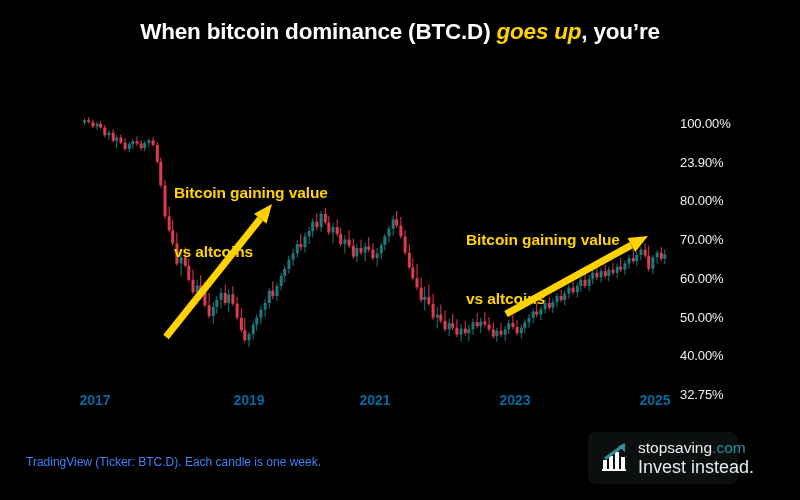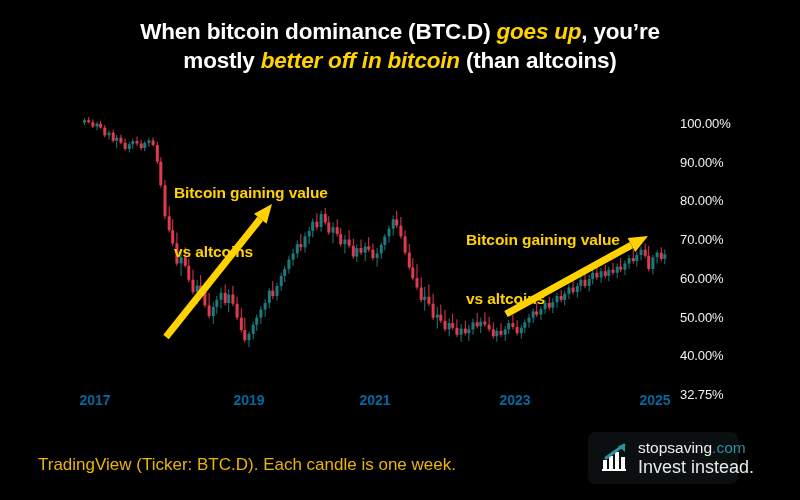--- a/index.html
+++ b/index.html
@@ -90,24 +90,24 @@
     line-height: 1.28;
     white-space: pre;
     letter-spacing: -0.1px;
     margin-left: 8px;
   }
   .annot span { display: block; }
 
   
   .footer-note {
     position: absolute;
-    left: 38px;
+    left: 26px;
     top: 455px;
-    font-size: 17px;
-    color: #eab308;
+    font-size: 12px;
+    color: #3b82f6;
     white-space: nowrap;
   }
   .logo-box {
     position: absolute;
     left: 588px;
     top: 432px;
     width: 150px;
     height: 52px;
     background: #0b0f10;
     border-radius: 7px;
@@ -124,21 +124,20 @@
   .logo-tld { color: #2f8f9c; }
   .logo-sub { font-size: 18px; color: #e4eaec; white-space: nowrap; }
 </style>
 </head>
 <body>
 
 <div id="root">
 
   <div class="title-block">
     <span class="title-line"><span>When bitcoin dominance (BTC.D) </span><span class="hl">goes up</span><span>, you’re</span></span>
-    <span class="title-line"><span>mostly </span><span class="hl">better off in bitcoin</span><span> (than altcoins)</span></span>
   </div>
 
   <div class="chart-wrap">
     <svg class="chart-svg" id="chart-svg" width="800" height="300" viewBox="0 0 800 300">
       <g id="candles">
           <line x1="84.49999999999363" x2="84.49999999999363" y1="30.324285714285722" y2="36.90571428571431" stroke="#1b7b7e" stroke-width="1"></line>
           <rect x="82.99999999999363" y="32.260000000000005" width="3" height="2.3228571428571314" fill="#1b7b7e"></rect>
           <line x1="88.70000000000573" x2="88.70000000000573" y1="29.162857142857163" y2="35.35714285714286" stroke="#e03a4e" stroke-width="1"></line>
           <rect x="87.20000000000573" y="32.260000000000005" width="3" height="1.9357142857142975" fill="#e03a4e"></rect>
           <line x1="92.90000000000191" x2="92.90000000000191" y1="31.48571428571428" y2="40.00285714285715" stroke="#e03a4e" stroke-width="1"></line>
@@ -434,21 +433,21 @@
           <line x1="166" y1="249" x2="260.24531839991204" y2="130.74879861143114" stroke="#ffd200" stroke-width="7" stroke-linecap="butt"></line>
           <polygon points="272.0,116.0 266.5,135.7 254.0,125.8" fill="#ffd200"></polygon>
           <line x1="506" y1="226" x2="631.4696547565478" y2="157.0800487956991" stroke="#ffd200" stroke-width="7" stroke-linecap="butt"></line>
           <polygon points="648.0,148.0 635.3,164.1 627.6,150.1" fill="#ffd200"></polygon>
         </g>
     </svg>
   </div>
 
   <div class="ylabels" id="ylabels">
       <div class="ylabel" style="top: 8px;">100.00%</div>
-      <div class="ylabel" style="top: 46.7143px;">90.00%</div>
+      <div class="ylabel" style="top: 46.7143px;">23.90%</div>
       <div class="ylabel" style="top: 85.4286px;">80.00%</div>
       <div class="ylabel" style="top: 124.143px;">70.00%</div>
       <div class="ylabel" style="top: 162.857px; text-align: center;">60.00%</div>
       <div class="ylabel" style="top: 201.571px;">50.00%</div>
       <div class="ylabel" style="top: 240.286px;">40.00%</div>
       <div class="ylabel" style="top: 279px;">32.75%</div>
     </div>
 
   <div class="xlabels" id="xlabels">
       <div class="xlabel" style="left: 95px;">2017</div>

